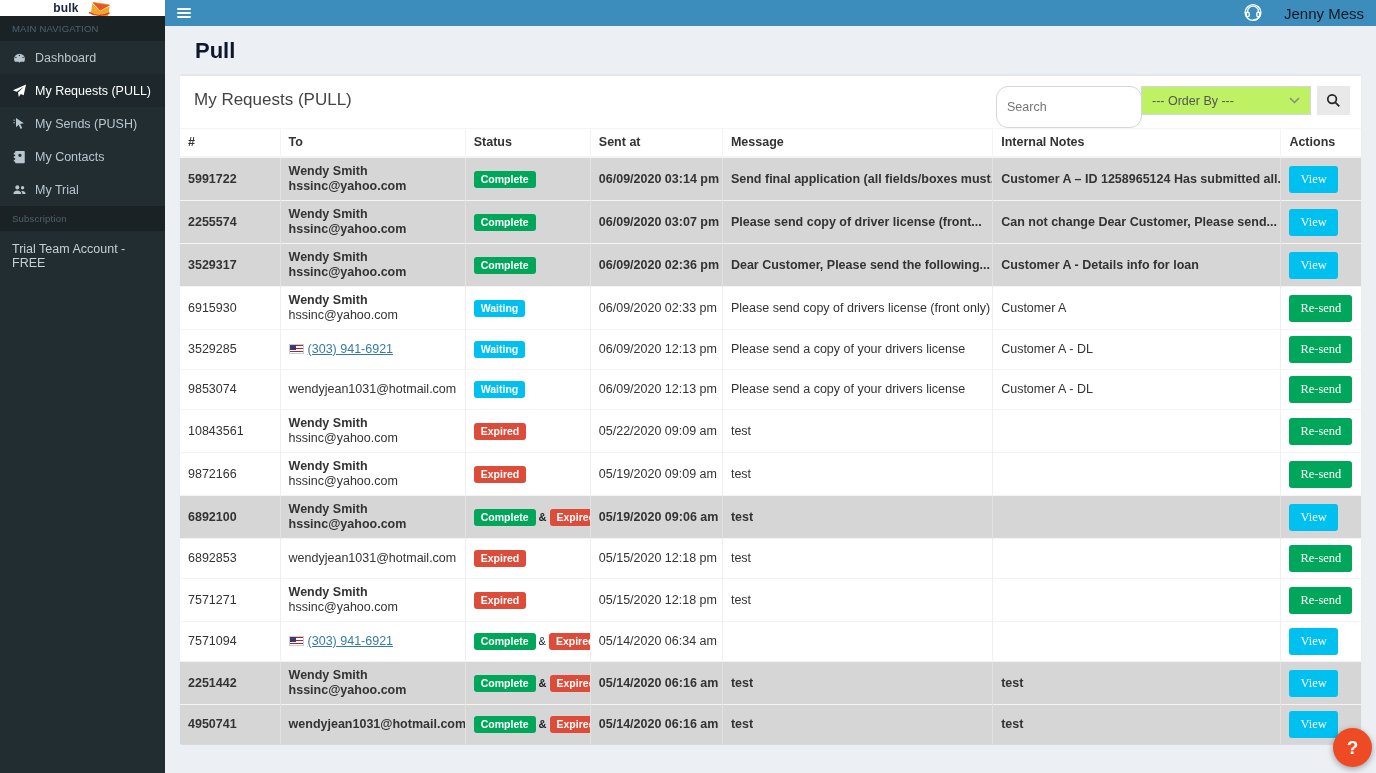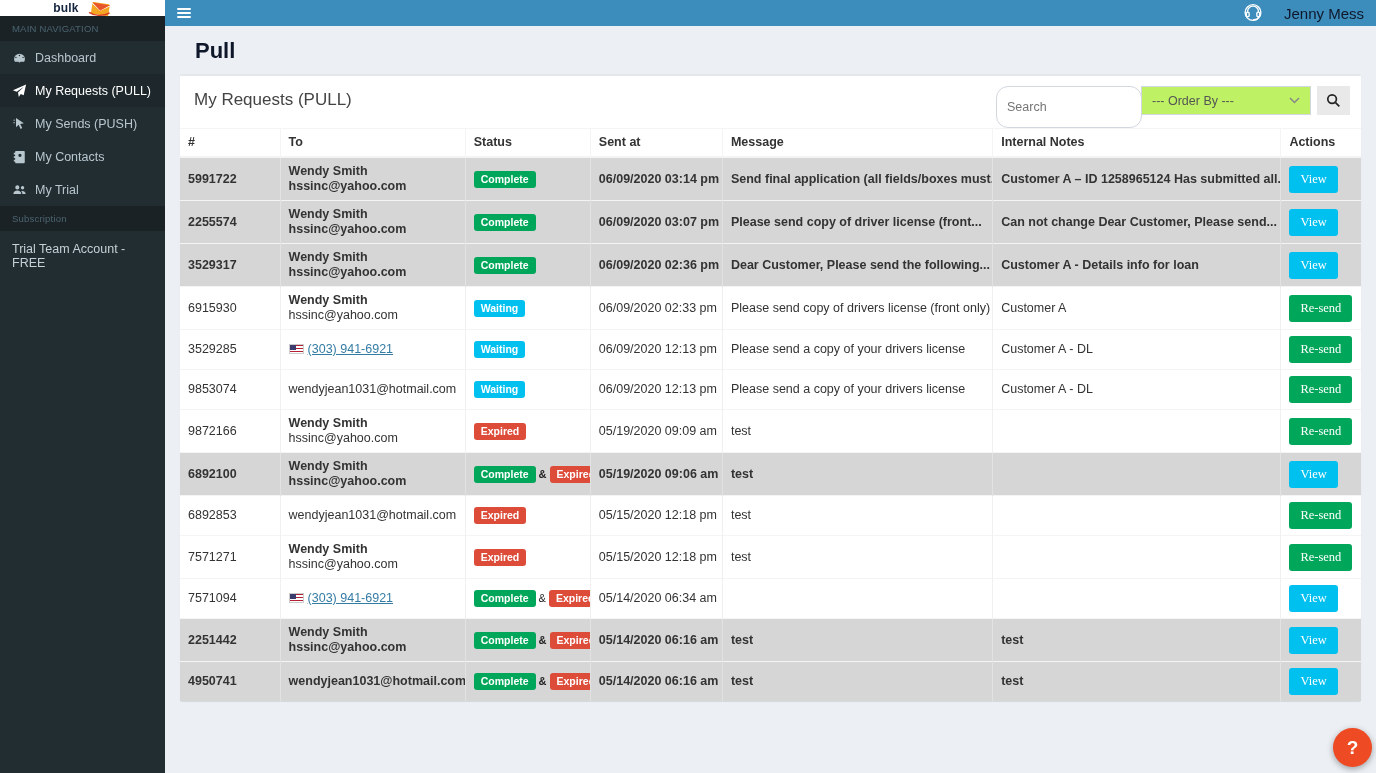--- a/index.html
+++ b/index.html
@@ -260,20 +260,32 @@
             <tr>
               <td>9853074</td>
               <td><span class="to-email">wendyjean1031@hotmail.com</span></td>
               <td><span class="badge badge-waiting">Waiting</span></td>
               <td>06/09/2020 12:13 pm</td>
               <td>Please send a copy of your drivers license</td>
               <td>Customer A - DL</td>
               <td><button class="btn btn-resend">Re-send</button></td>
             </tr>
             <tr>
+              <td>10843561</td>
+              <td>
+                <div class="to-name">Wendy Smith</div>
+                <div class="to-email">hssinc@yahoo.com</div>
+              </td>
+              <td><span class="badge badge-expired">Expired</span></td>
+              <td>05/22/2020 09:09 am</td>
+              <td>test</td>
+              <td></td>
+              <td><button class="btn btn-resend">Re-send</button></td>
+            </tr>
+            <tr>
               <td>9872166</td>
               <td>
                 <div class="to-name">Wendy Smith</div>
                 <div class="to-email">hssinc@yahoo.com</div>
               </td>
               <td><span class="badge badge-expired">Expired</span></td>
               <td>05/19/2020 09:09 am</td>
               <td>test</td>
               <td></td>
               <td><button class="btn btn-resend">Re-send</button></td>

